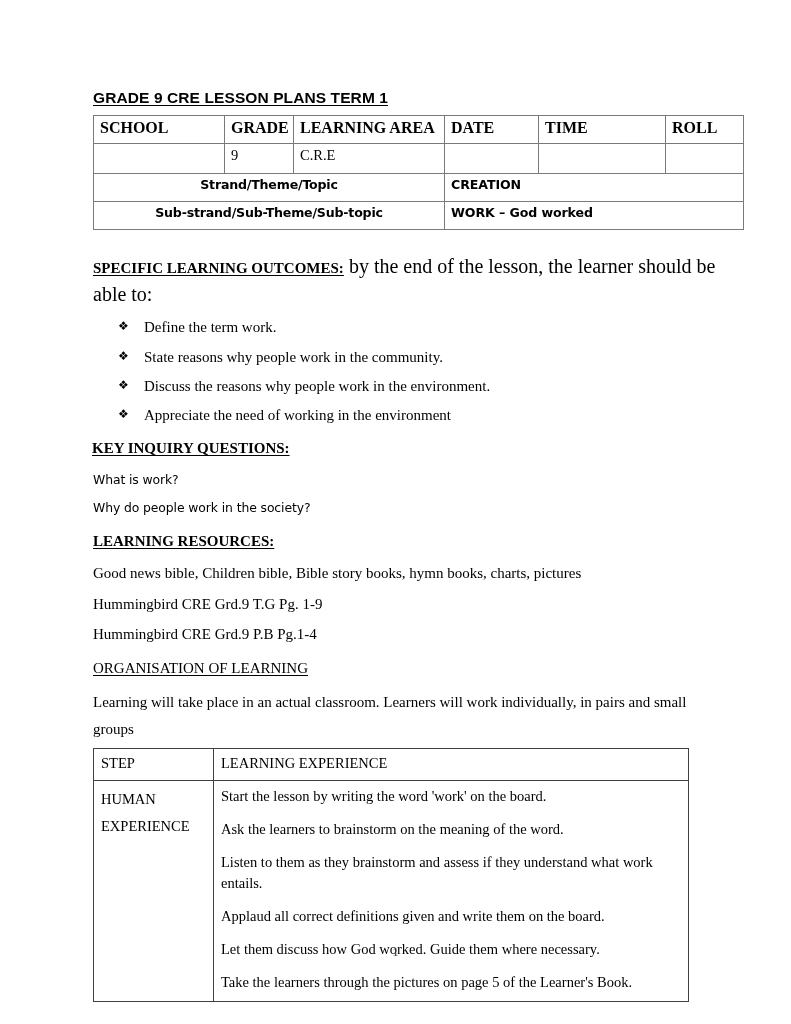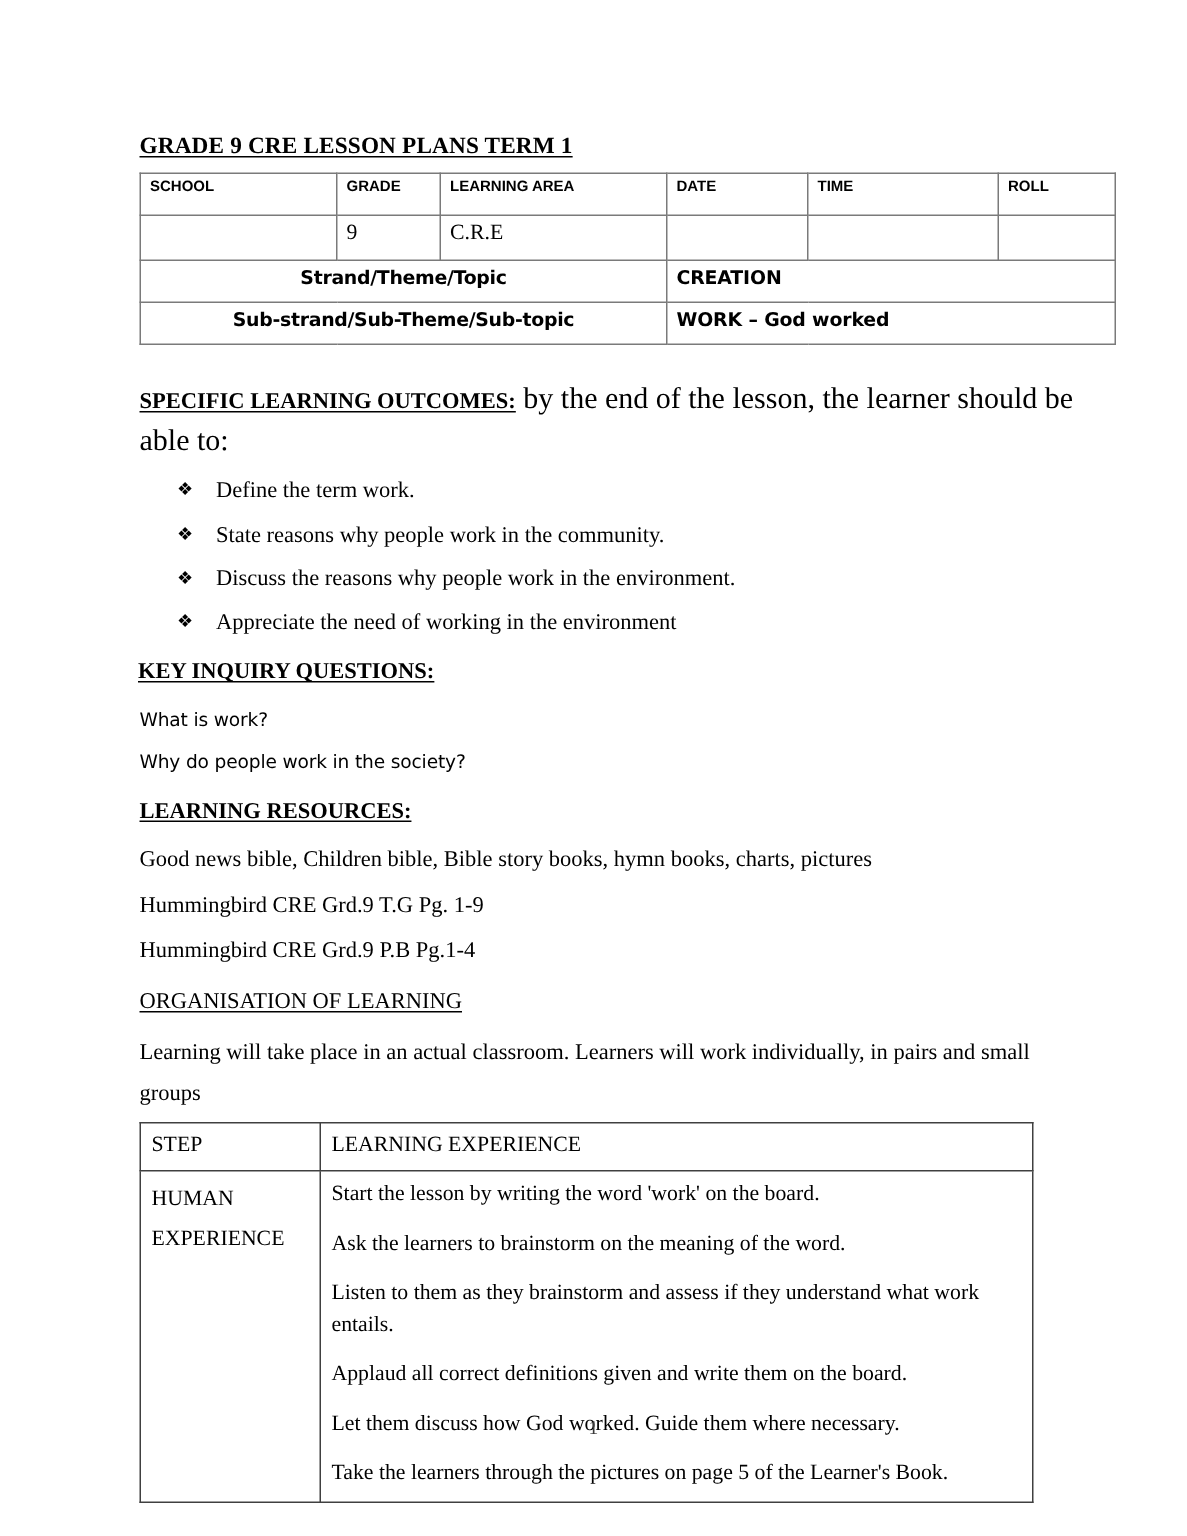--- a/index.html
+++ b/index.html
@@ -21,21 +21,21 @@
   }
   .content {
     position: absolute;
     left: 93px;
     top: 88px;
     width: 650px;
   }
 
   
   .doc-title {
-    font-family: Liberation Serif, serif;
+    font-family: Liberation Sans, sans-serif;
     font-weight: bold;
     font-size: 15.5px;
     letter-spacing: 0.1px;
     text-decoration: underline;
     text-underline-offset: 2px;
     margin: 0 0 8px 0;
     line-height: 1.25;
   }
   .section-head {
     font-family: "Liberation Serif", serif;
@@ -70,23 +70,23 @@
     table-layout: fixed;
     margin-top: 2px;
   }
   table.info td {
     border: 1px solid #7a7a7a;
     padding: 3px 6px 4px 6px;
     vertical-align: top;
     height: 20px;
   }
   table.info td.hdr {
-    font-family: Liberation Sans, sans-serif;
-    font-weight: bold;
-    font-size: 10px;
+    font-family: Liberation Serif, serif;
+    font-weight: bold;
+    font-size: 16px;
     white-space: nowrap;
   }
   table.info td.val {
     font-family: "Liberation Serif", serif;
     font-size: 14.5px;
     height: 22px;
   }
   td.strandlabel {
     font-family: "DejaVu Sans", sans-serif;
     font-weight: bold;

